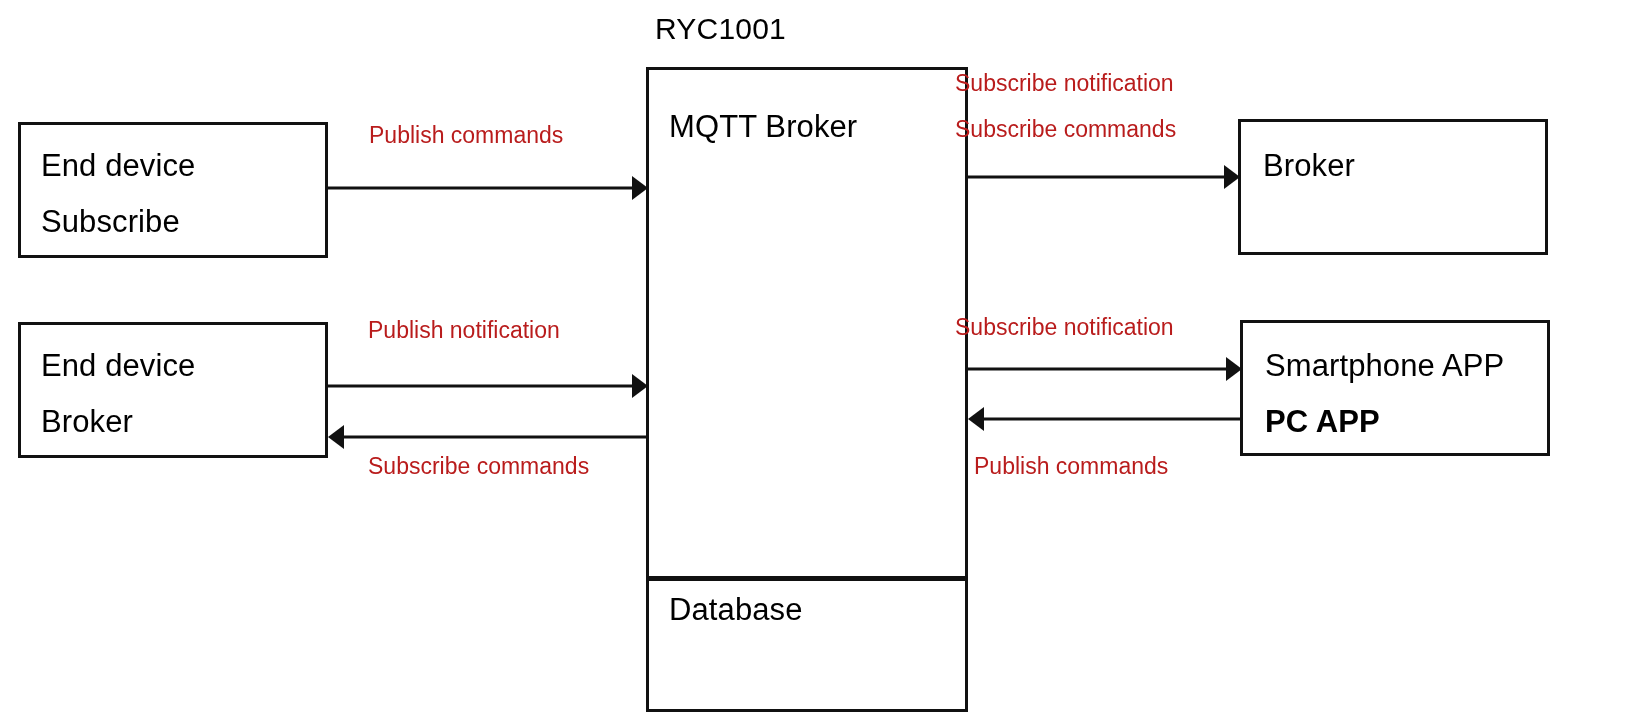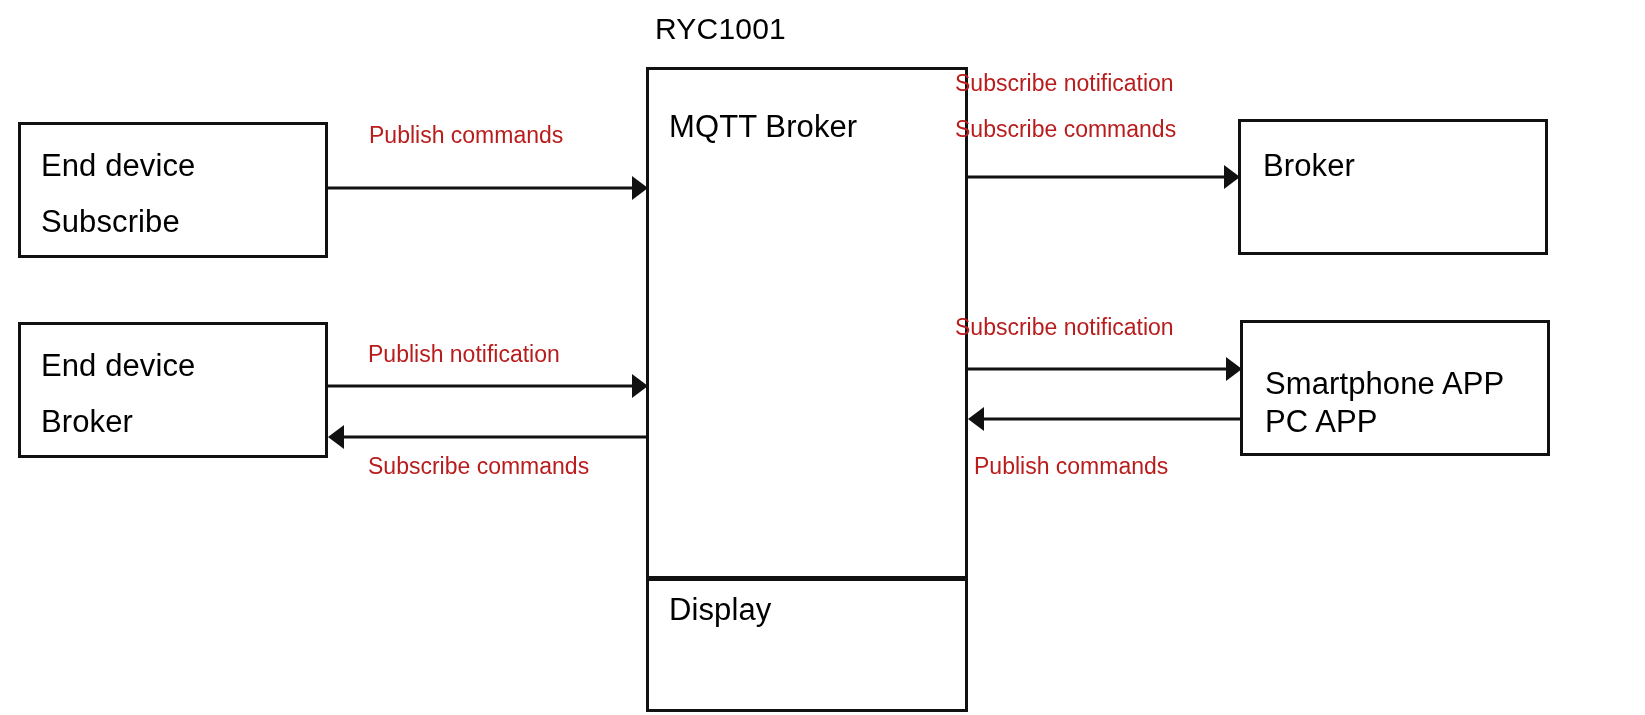--- a/index.html
+++ b/index.html
@@ -69,36 +69,36 @@
 <body>
 
 <div id="diagram-canvas">
 
   <div class="diagram-title" style="left:655px; top:12px;">RYC1001</div>
 
   <div class="node-box" style="left:646px; top:67px; width:322px; height:512px;"></div>
   <div class="node-label" style="left:669px; top:95px;margin-top:16px;">MQTT Broker</div>
 
   <div class="node-box" style="left:646px; top:578px; width:322px; height:134px;"></div>
-  <div class="node-label" style="left:669px; top:594px;">Display</div>
+  <div class="node-label" style="left:669px; top:594px;">Database</div>
 
   <div class="node-box" style="left:18px; top:122px; width:310px; height:136px;"></div>
   <div class="node-label" style="left:41px; top:150px;">End device</div>
   <div class="node-label" style="left:41px; top:206px;">Subscribe</div>
 
   <div class="node-box" style="left:18px; top:322px; width:310px; height:136px;"></div>
   <div class="node-label" style="left:41px; top:350px;">End device</div>
   <div class="node-label" style="left:41px; top:406px;">Broker</div>
 
   <div class="node-box" style="left:1238px; top:119px; width:310px; height:136px;"></div>
   <div class="node-label" style="left:1263px; top:150px;">Broker</div>
 
   <div class="node-box" style="left:1240px; top:320px; width:310px; height:136px;"></div>
-  <div class="node-label" style="left:1265px; top:368px;">Smartphone APP</div>
-  <div class="node-label" style="left:1265px; top:406px;">PC APP</div>
+  <div class="node-label" style="left:1265px; top:350px;">Smartphone APP</div>
+  <div class="node-label" style="left:1265px; top:406px;font-weight:bold;">PC APP</div>
 
   <svg class="edges-layer" viewBox="0 0 1645 715">
 
     <g>
       <line x1="328" y1="188" x2="632" y2="188"></line>
       <polygon points="632,176 648,188 632,200"></polygon>
     </g>
 
     <g>
       <line x1="328" y1="386" x2="632" y2="386"></line>
@@ -121,21 +121,21 @@
     </g>
 
     <g>
       <line x1="1240" y1="419" x2="984" y2="419"></line>
       <polygon points="984,407 968,419 984,431"></polygon>
     </g>
   </svg>
 
   <div class="edge-label" style="left:369px; top:124px;">Publish commands</div>
 
-  <div class="edge-label" style="left:368px; top:319px;margin-top:24px;">Publish notification</div>
+  <div class="edge-label" style="left:368px; top:319px;">Publish notification</div>
 
   <div class="edge-label" style="left:368px; top:455px;">Subscribe commands</div>
 
   <div class="edge-label" style="left:955px; top:72px;">Subscribe notification</div>
 
   <div class="edge-label" style="left:955px; top:118px;">Subscribe commands</div>
 
   <div class="edge-label" style="left:955px; top:316px;">Subscribe notification</div>
 
   <div class="edge-label" style="left:974px; top:455px;">Publish commands</div>

